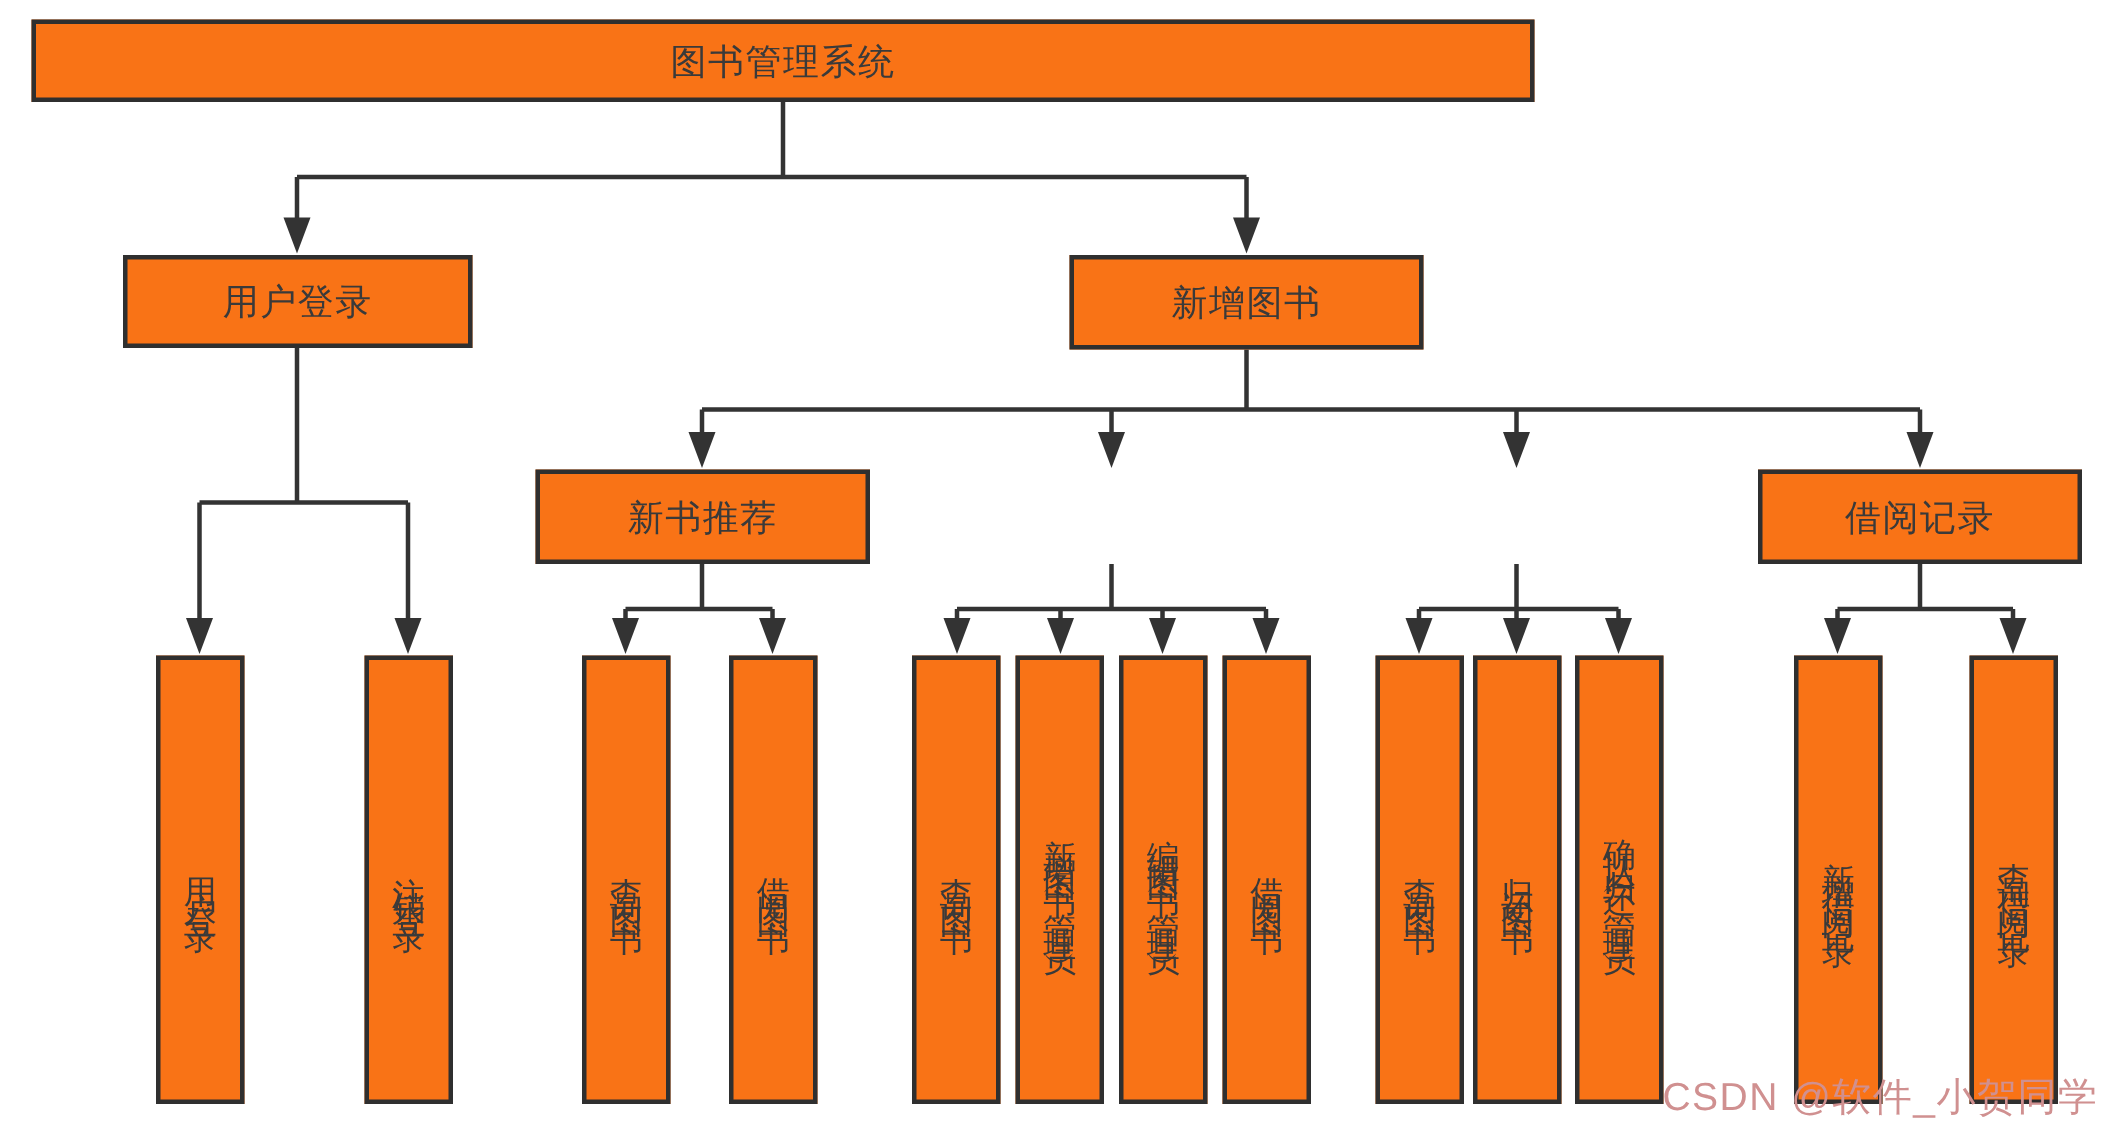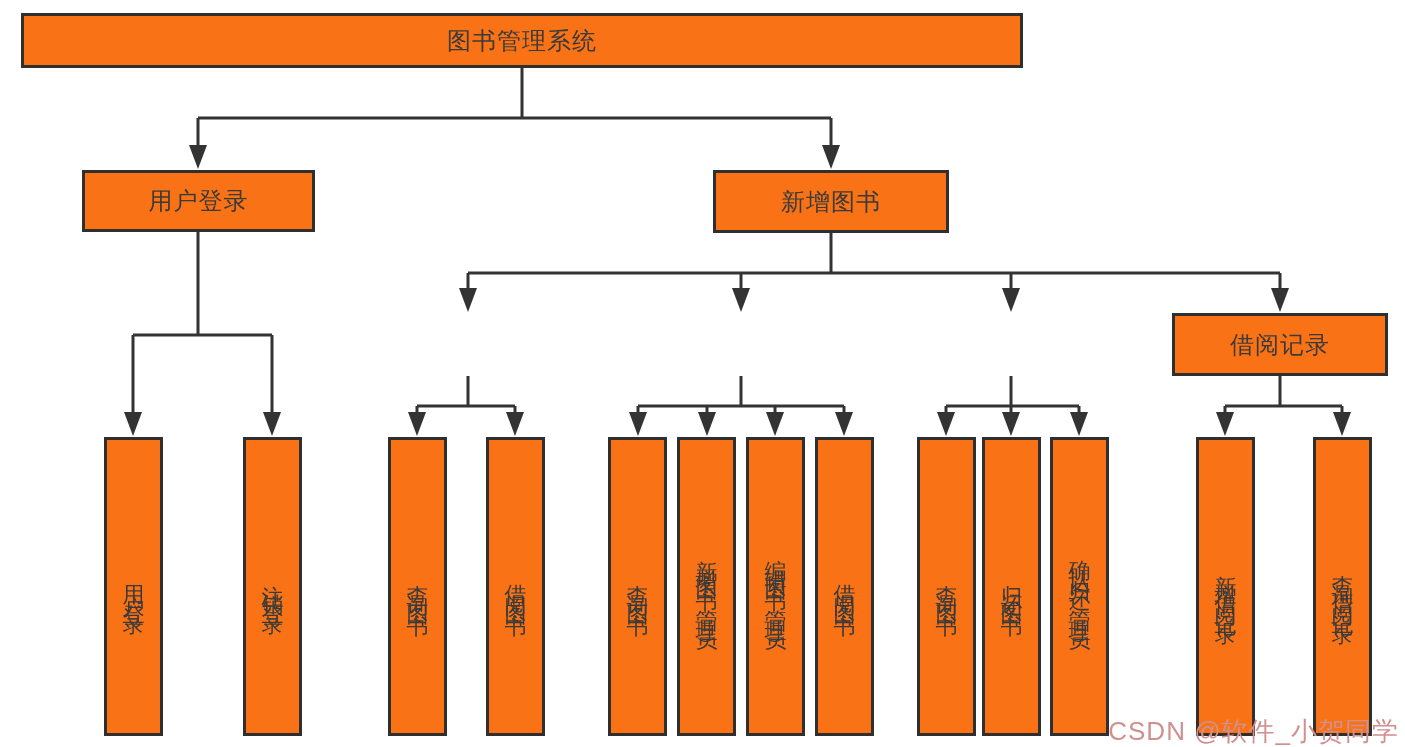--- a/index.html
+++ b/index.html
@@ -104,20 +104,23 @@
     <span>图书管理系统</span>
   </div>
 
   <div class="box hbox" style="left:82px;top:170px;width:233px;height:62px">
     <span>用户登录</span>
   </div>
   <div class="box hbox" style="left:713px;top:170px;width:236px;height:63px">
     <span>新增图书</span>
   </div>
 
+  <div class="box hbox" style="left:357px;top:313px;width:223px;height:63px">
+    <span>新书推荐</span>
+  </div>
   <div class="box hbox" style="left:1172px;top:313px;width:216px;height:63px">
     <span>借阅记录</span>
   </div>
 
   <div class="box vbox" style="left:104px;top:437px;width:59px;height:299px">
     <span>用户登录</span>
   </div>
   <div class="box vbox" style="left:243px;top:437px;width:59px;height:299px">
     <span>注销登录</span>
   </div>

